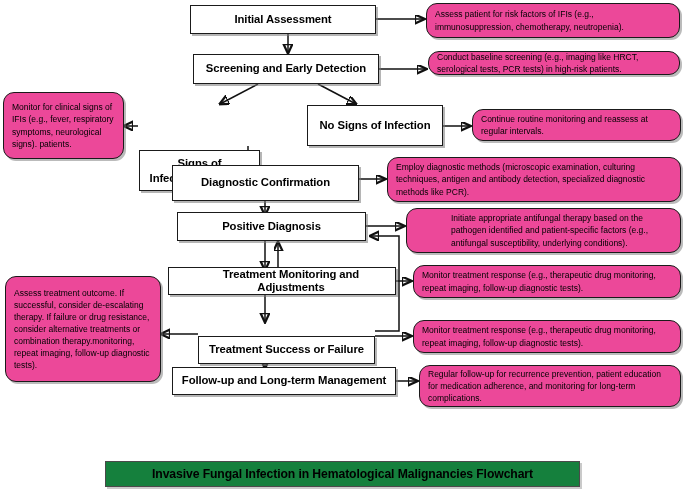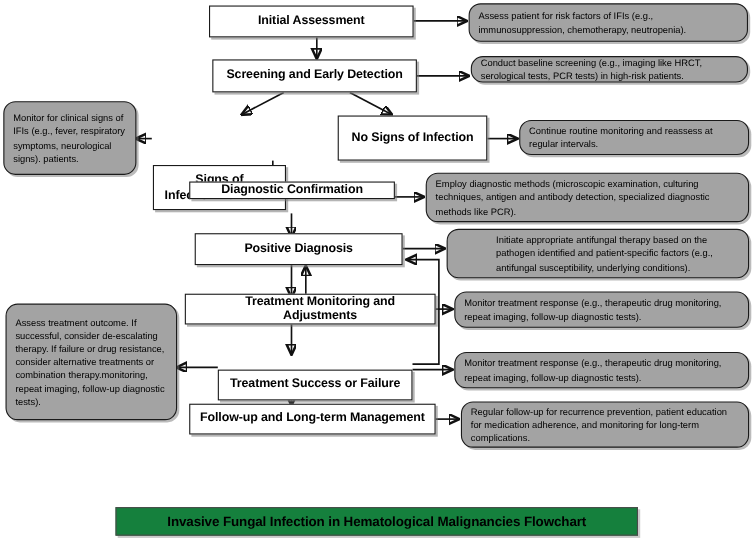--- a/index.html
+++ b/index.html
@@ -34,21 +34,21 @@
     line-height: 1.18;
     letter-spacing: -0.1px;
     padding: 2px 4px;
   }
   .node.two-line { line-height: 1.25; }
 
   
   .note {
     position: absolute;
     box-sizing: border-box;
-    background: #a3a3a3;
+    background: #ec4899;
     border: 1.4px solid #1a1a1a;
     border-radius: 11px;
     box-shadow: 2px 2px 0 rgba(120,120,120,0.5);
     font-size: 8.5px;
     line-height: 1.42;
     color: #000000;
     padding: 5px 7px 5px 8px;
     text-align: left;
     display: flex;
     align-items: center;
@@ -137,21 +137,21 @@
   <div class="node" style="left:190px; top:5px; width:186px; height:29px;">Initial Assessment</div>
 
   <div class="node" style="left:193px; top:54px; width:186px; height:30px;">Screening and Early Detection</div>
 
   <div class="node two-line" style="left:139px; top:105px; width:121px; height:41px;margin-top:45px;">
     <span>Signs of<br>Infection Detection</span>
   </div>
 
   <div class="node" style="left:307px; top:105px; width:136px; height:41px;">No Signs of Infection</div>
 
-  <div class="node" style="left:172px; top:165px; width:187px; height:16px;">Diagnostic Confirmation</div>
+  <div class="node" style="left:172px; top:165px; width:187px; height:36px;">Diagnostic Confirmation</div>
 
   <div class="node" style="left:177px; top:212px; width:189px; height:29px;">Positive Diagnosis</div>
 
   <div class="node" style="left:168px; top:267px; width:228px; height:28px;padding-left:22px;">Treatment Monitoring and Adjustments</div>
 
   <div class="node" style="left:198px; top:320px; width:177px; height:28px;margin-top:16px;">Treatment Success or Failure</div>
 
   <div class="node" style="left:172px; top:367px; width:224px; height:28px;">Follow-up and Long-term Management</div>
 
   <div class="note" style="left:426px; top:3px; width:254px; height:35px;">

